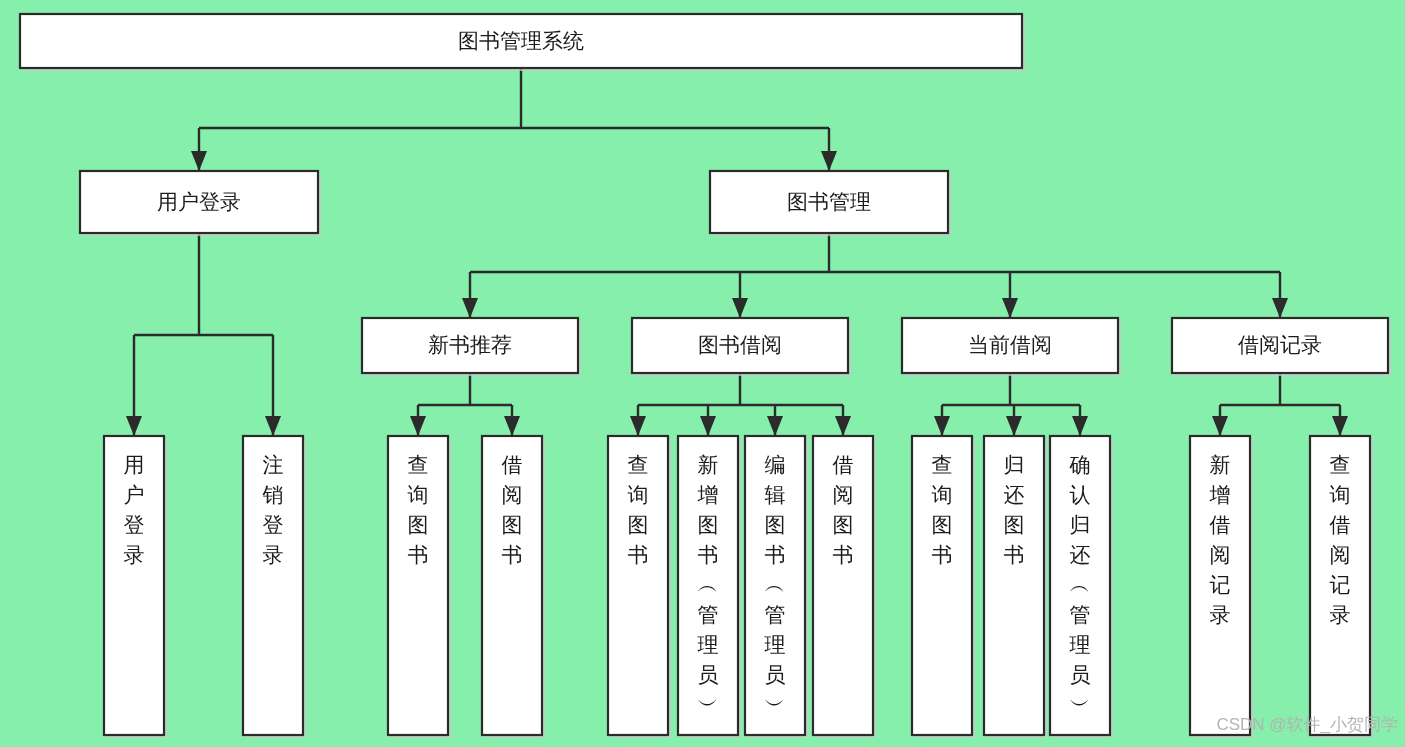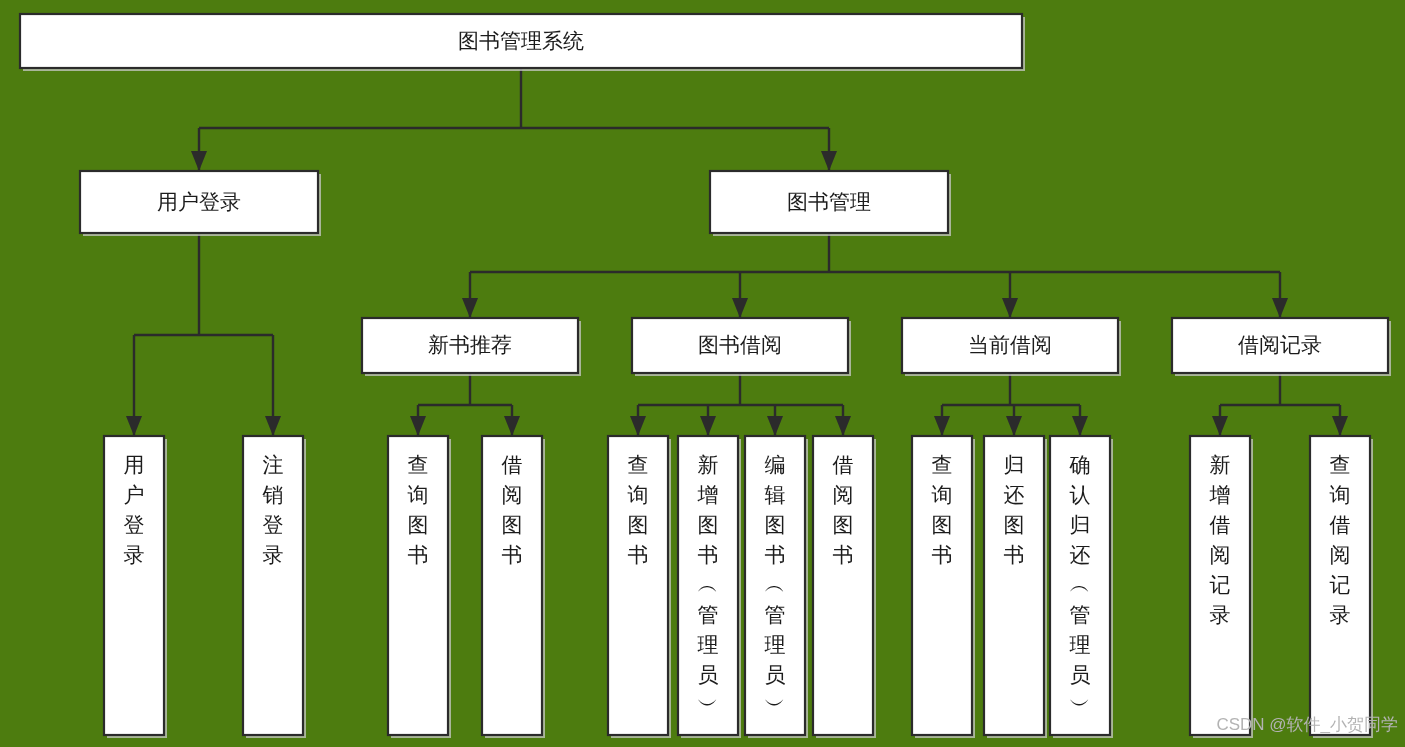--- a/index.html
+++ b/index.html
@@ -8,21 +8,21 @@
     padding: 0;
     background: #ffffff;
   }
   body {
     font-family: "Liberation Sans", "DejaVu Sans", sans-serif;
   }
   #diagram-root {
     position: relative;
     width: 1405px;
     height: 747px;
-    background: #4d7c0f;
+    background: #86efac;
     overflow: hidden;
   }
   #tree-svg {
     position: absolute;
     top: 0;
     left: 0;
     width: 1405px;
     height: 747px;
     display: block;
   }

